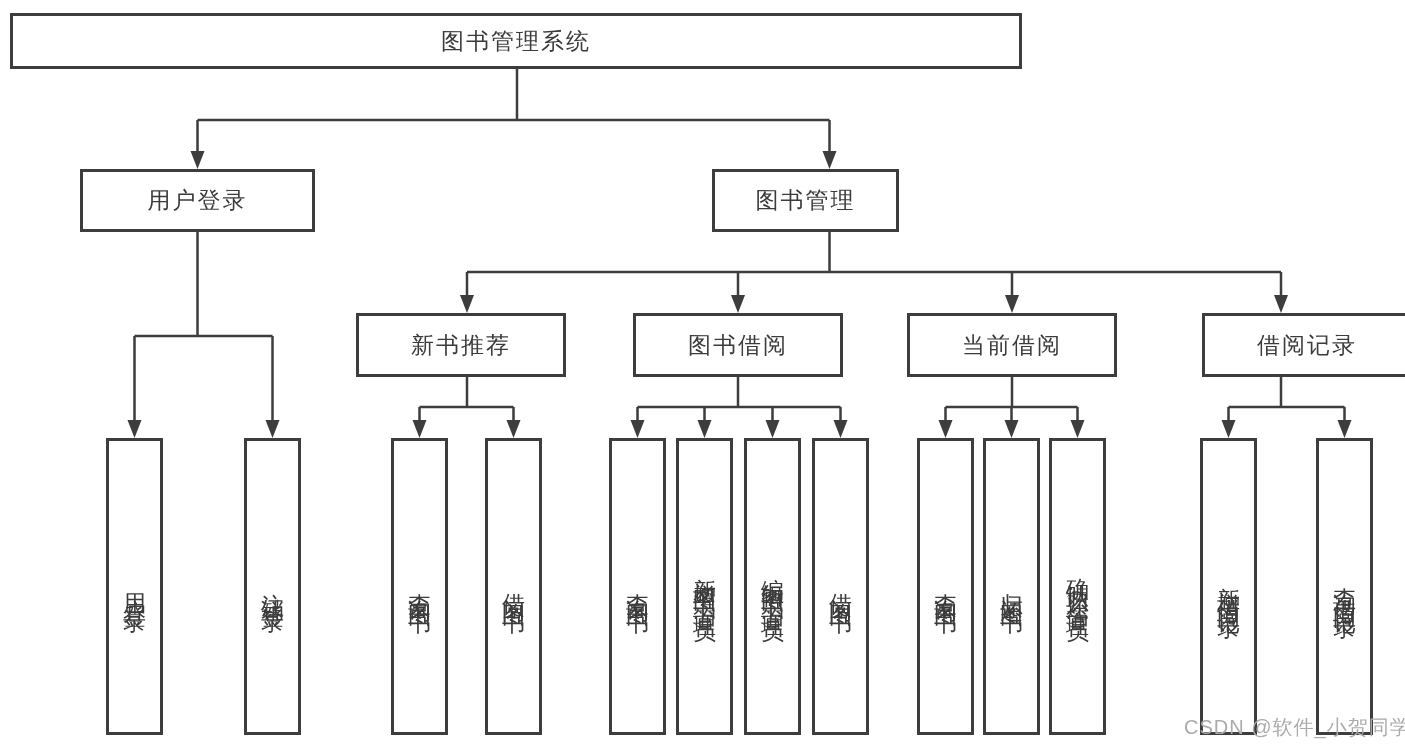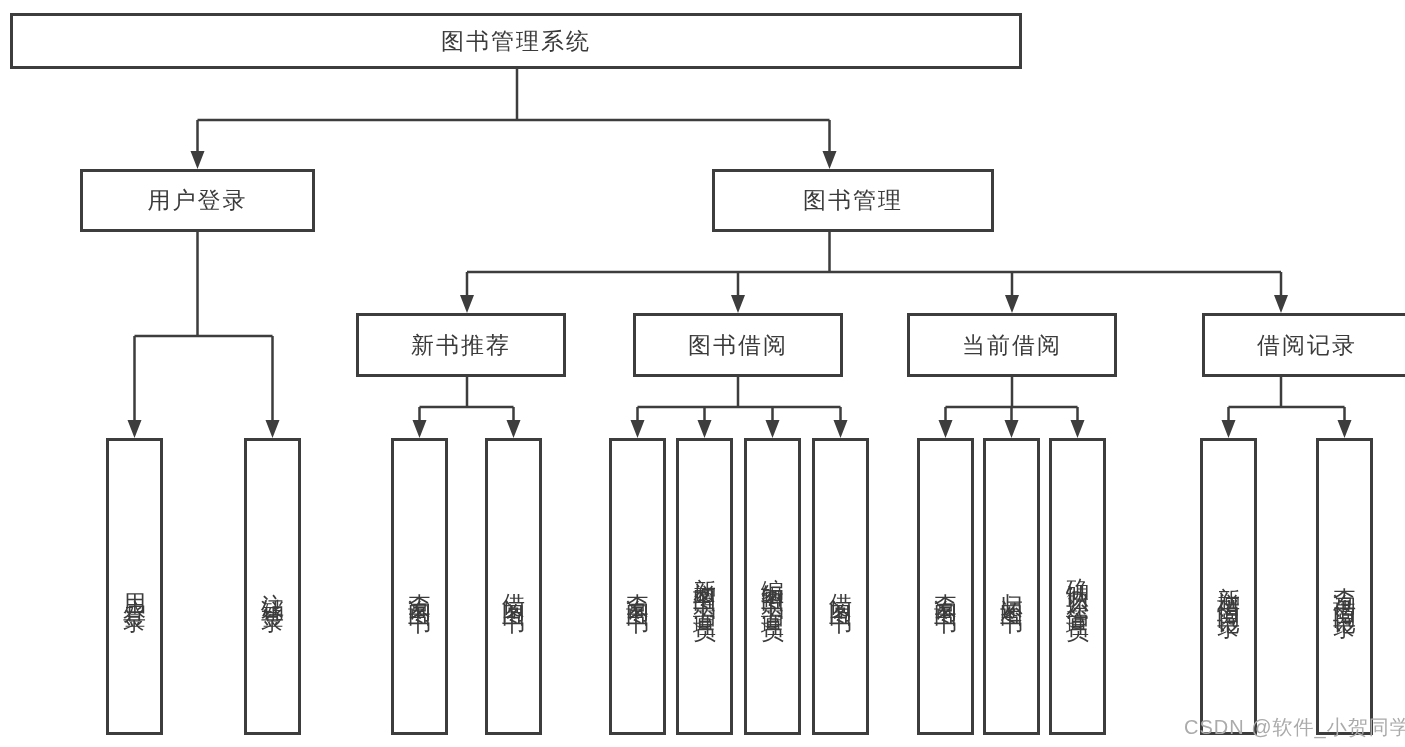--- a/index.html
+++ b/index.html
@@ -107,21 +107,21 @@
       M938.5 420 L952.5 420 L945.5 438 Z
       M1004.5 420 L1018.5 420 L1011.5 438 Z
       M1070.5 420 L1084.5 420 L1077.5 438 Z
       M1221.5 420 L1235.5 420 L1228.5 438 Z
       M1337.5 420 L1351.5 420 L1344.5 438 Z"></path>
   </svg>
 
   <div class="node h-node" style="left:10px; top:13px; width:1012px; height:56px;text-align:center;">图书管理系统</div>
 
   <div class="node h-node" style="left:80px; top:169px; width:235px; height:63px;">用户登录</div>
-  <div class="node h-node" style="left:712px; top:169px; width:282px; height:63px;">图书管理</div>
+  <div class="node h-node" style="left:712px; top:169px; width:187px; height:63px;">图书管理</div>
 
   <div class="node h-node" style="left:356px; top:313px; width:210px; height:64px;">新书推荐</div>
   <div class="node h-node" style="left:633px; top:313px; width:210px; height:64px;">图书借阅</div>
   <div class="node h-node" style="left:907px; top:313px; width:210px; height:64px;">当前借阅</div>
   <div class="node h-node" style="left:1202px; top:313px; width:210px; height:64px;">借阅记录</div>
 
   <div class="node v-node" style="left:106px; top:438px; width:57px; height:297px;">用户登录</div>
   <div class="node v-node" style="left:244px; top:438px; width:57px; height:297px;">注销登录</div>
 
   <div class="node v-node" style="left:391px; top:438px; width:57px; height:297px;">查询图书</div>

